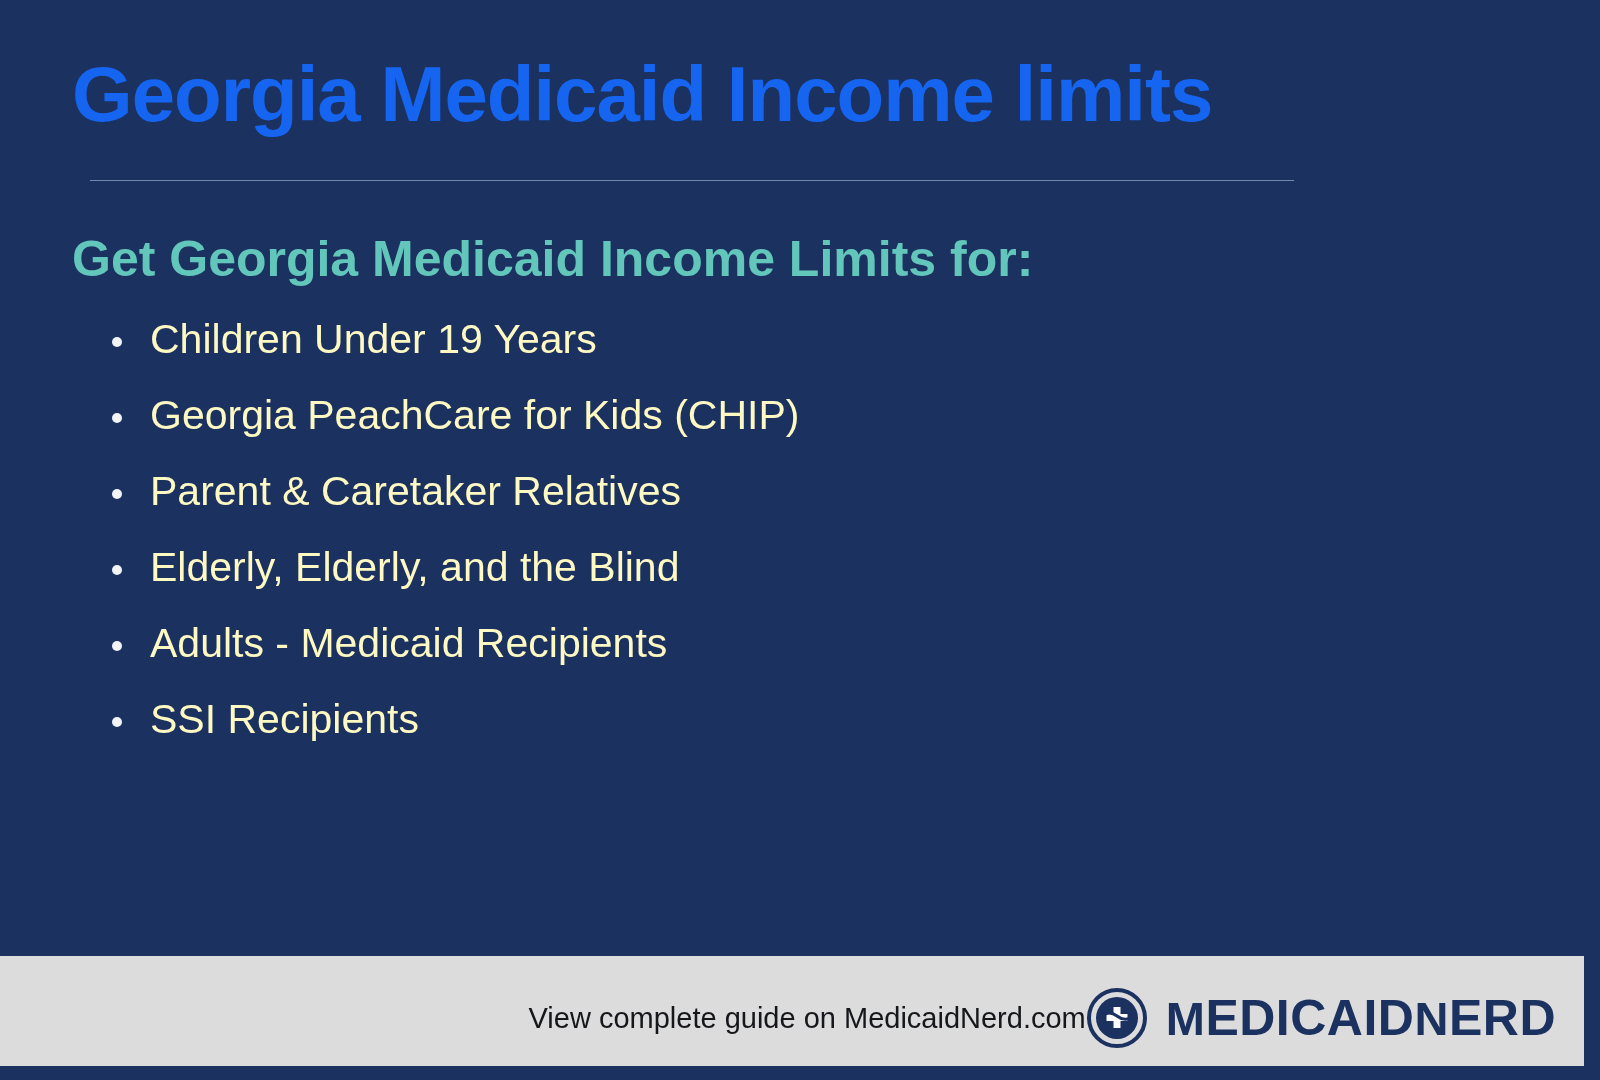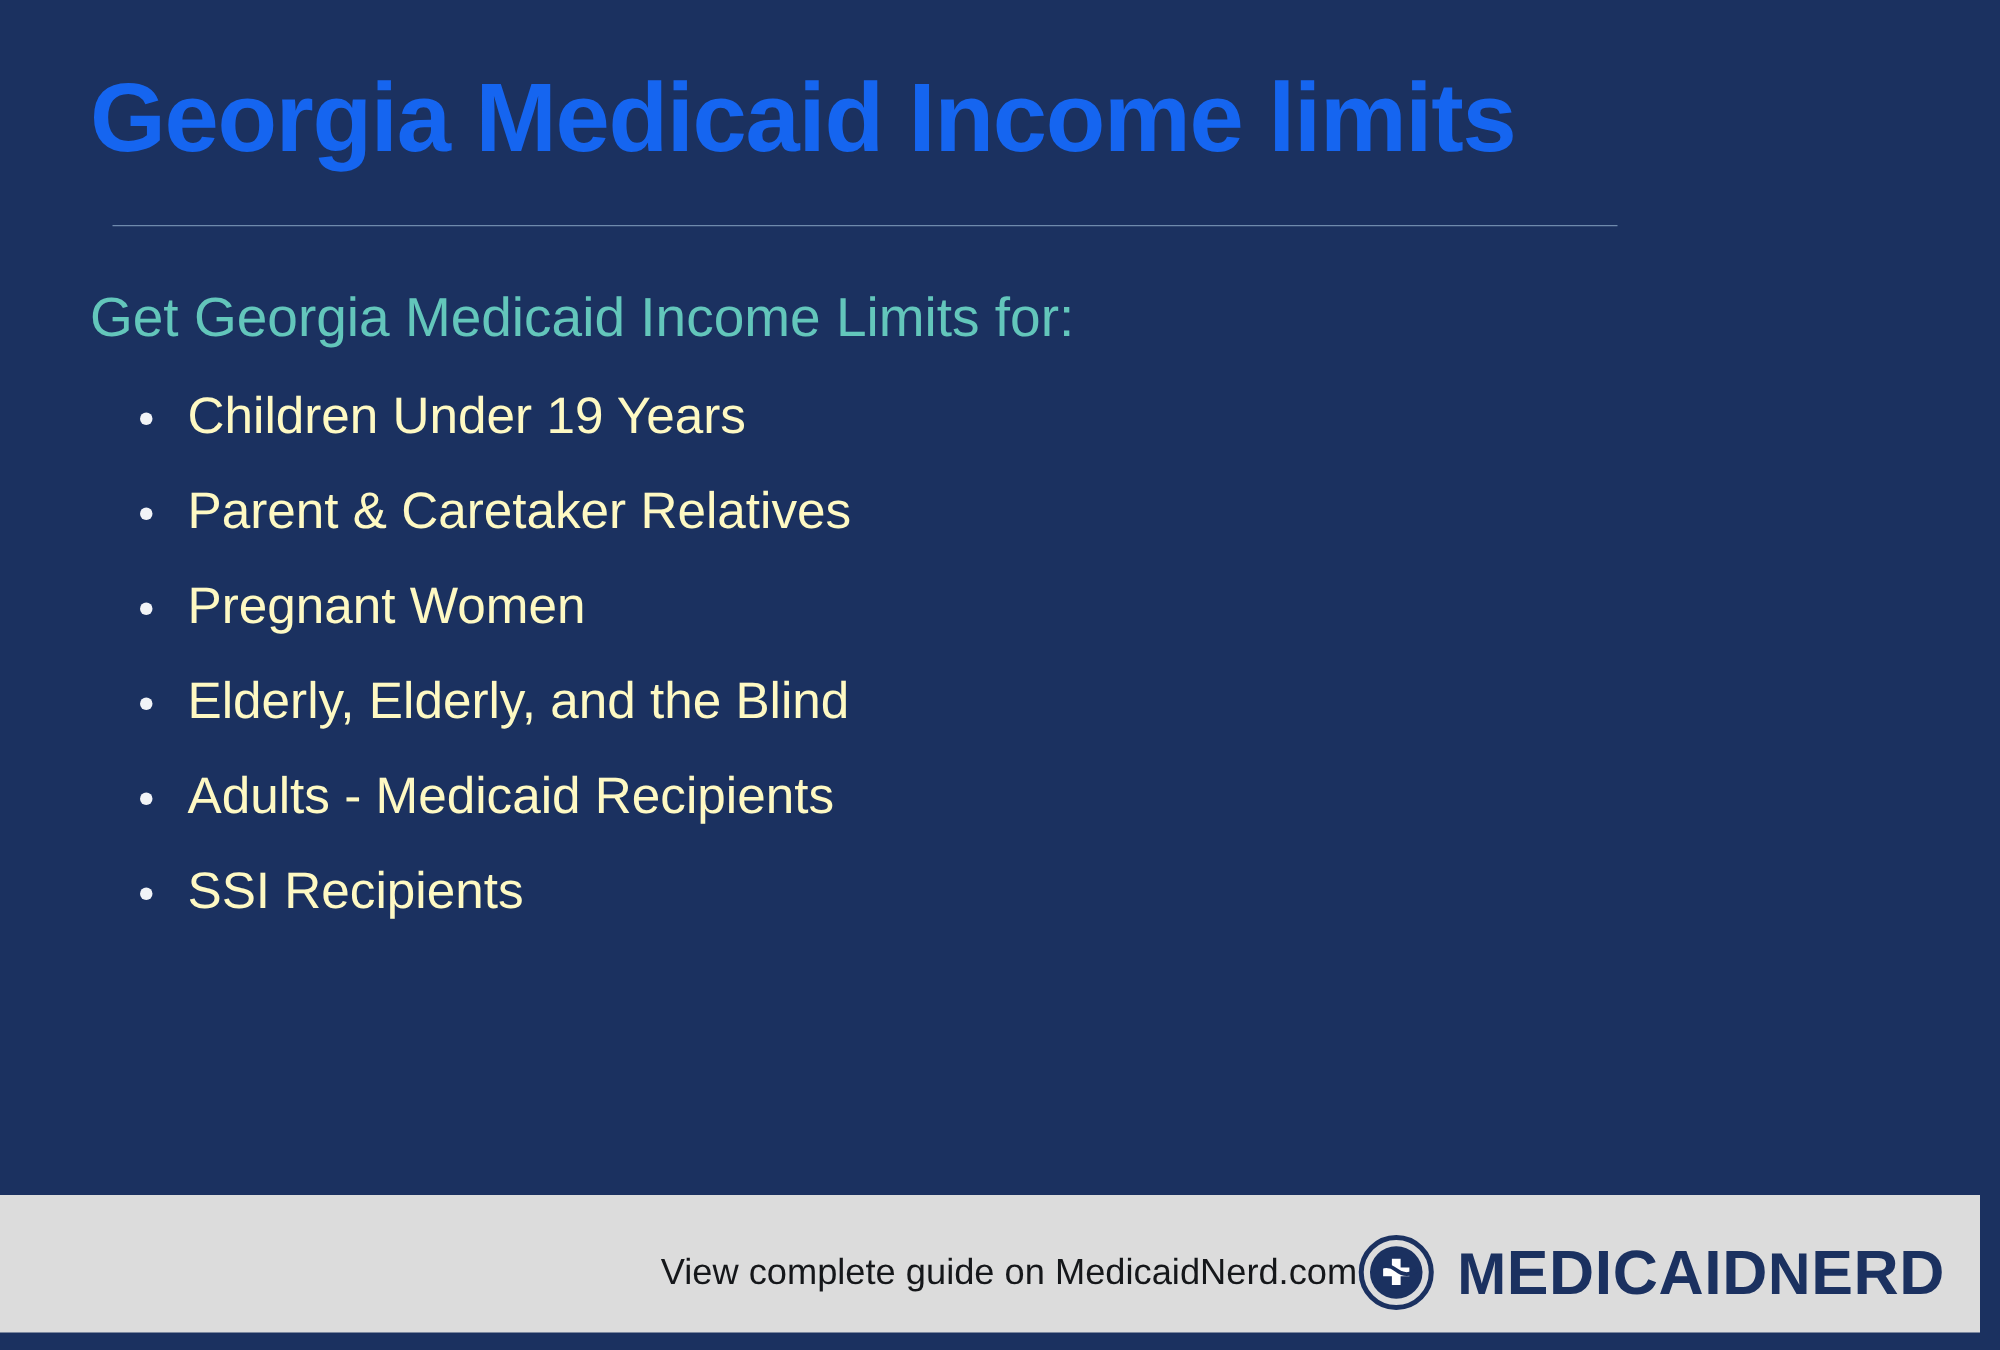--- a/index.html
+++ b/index.html
@@ -35,22 +35,22 @@
   .divider {
     margin-top: 42px;
     margin-left: 18px;
     margin-right: 218px;
     height: 1px;
     background: #6f8aad;
   }
   .subtitle {
     margin-top: 48px;
     color: #63c6bb;
-    font-size: 44px;
-    font-weight: normal;
+    font-size: 50px;
+    font-weight: bold;
     line-height: 1.2;
   }
   ul.bullets {
     margin-top: 30px;
     list-style: none;
   }
   ul.bullets li {
     position: relative;
     color: #fef9c3;
     font-size: 41px;
@@ -120,22 +120,22 @@
   <div class="content">
 
     <h1 class="title">Georgia Medicaid Income limits</h1>
 
     <div class="divider"></div>
 
     <h2 class="subtitle">Get Georgia Medicaid Income Limits for:</h2>
 
     <ul class="bullets">
       <li>Children Under 19 Years</li>
+      <li>Georgia PeachCare for Kids (CHIP)</li>
       <li>Parent &amp; Caretaker Relatives</li>
-      <li>Pregnant Women</li>
       <li>Elderly, Elderly, and the Blind</li>
       <li>Adults - Medicaid Recipients</li>
       <li>SSI Recipients</li>
     </ul>
 
   </div>
 
   <div class="footer">
     <div class="footer-text">View complete guide on MedicaidNerd.com</div>
 

